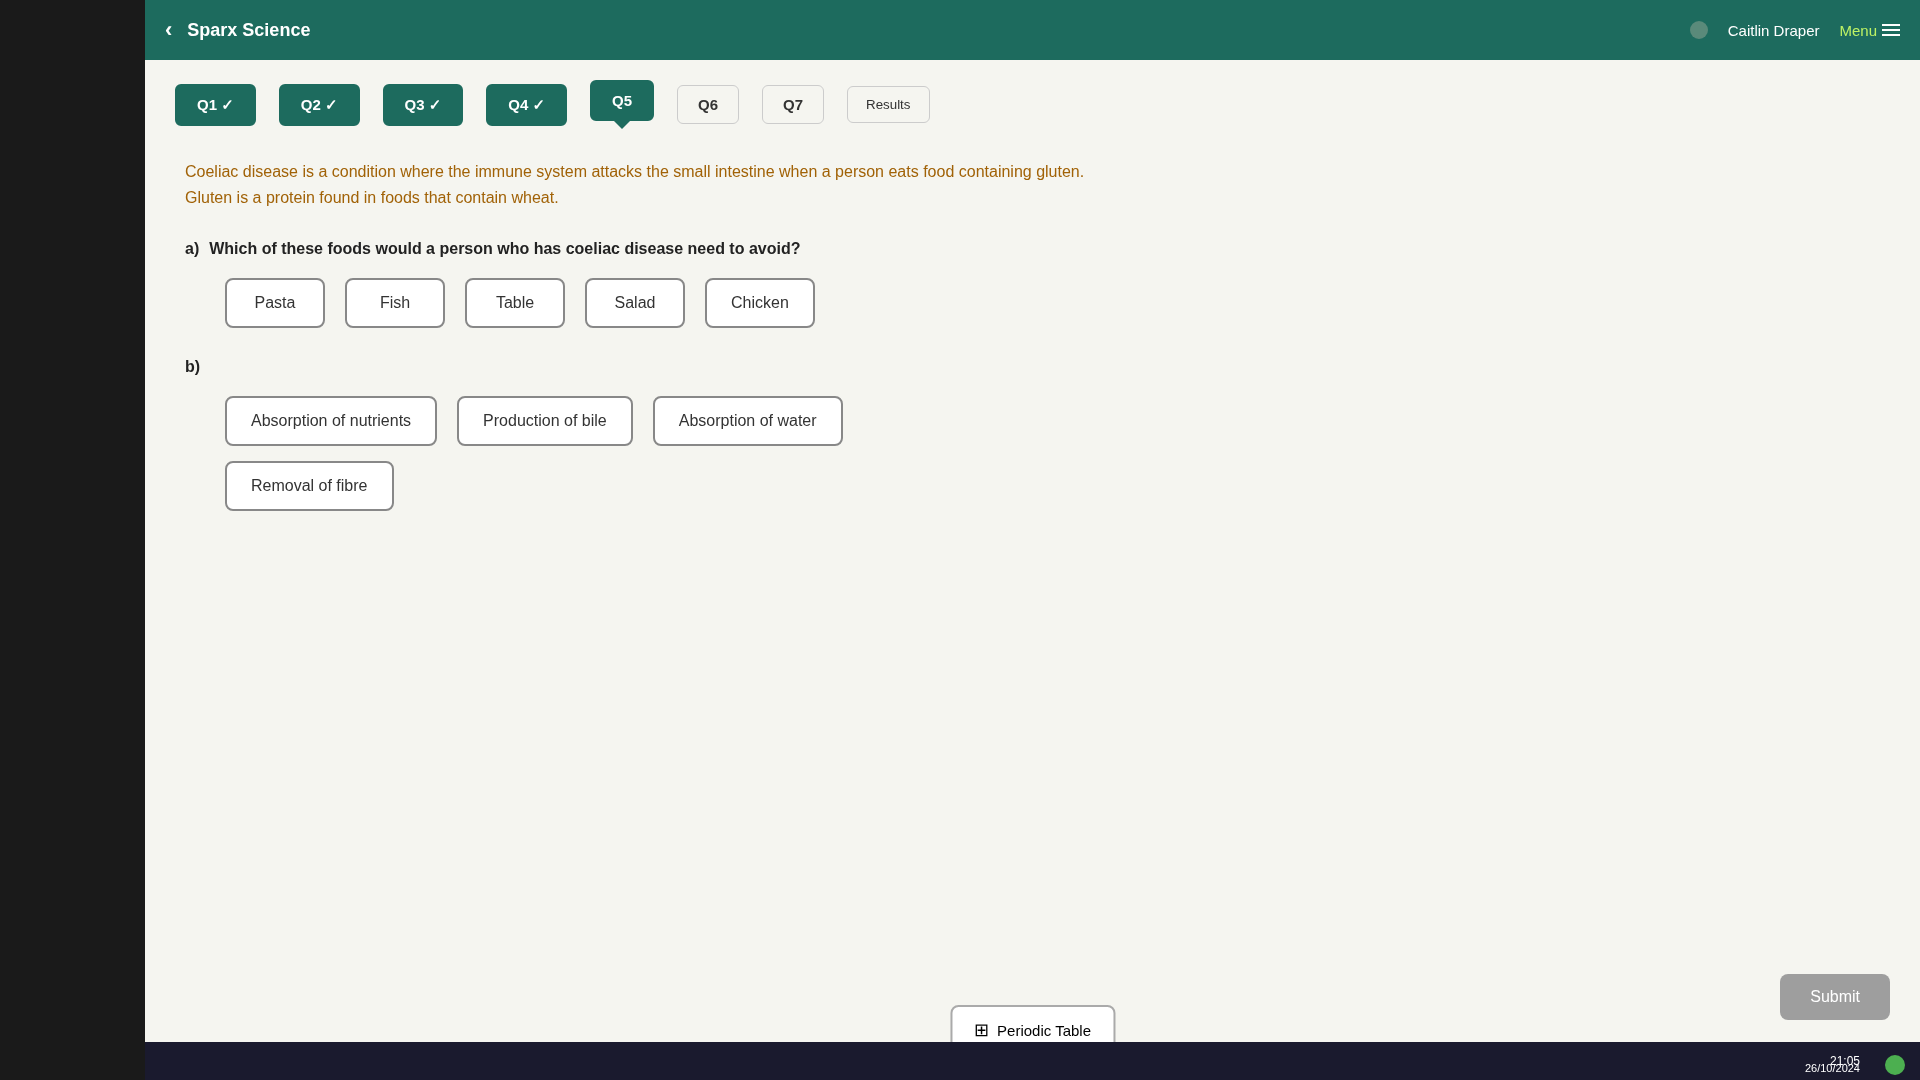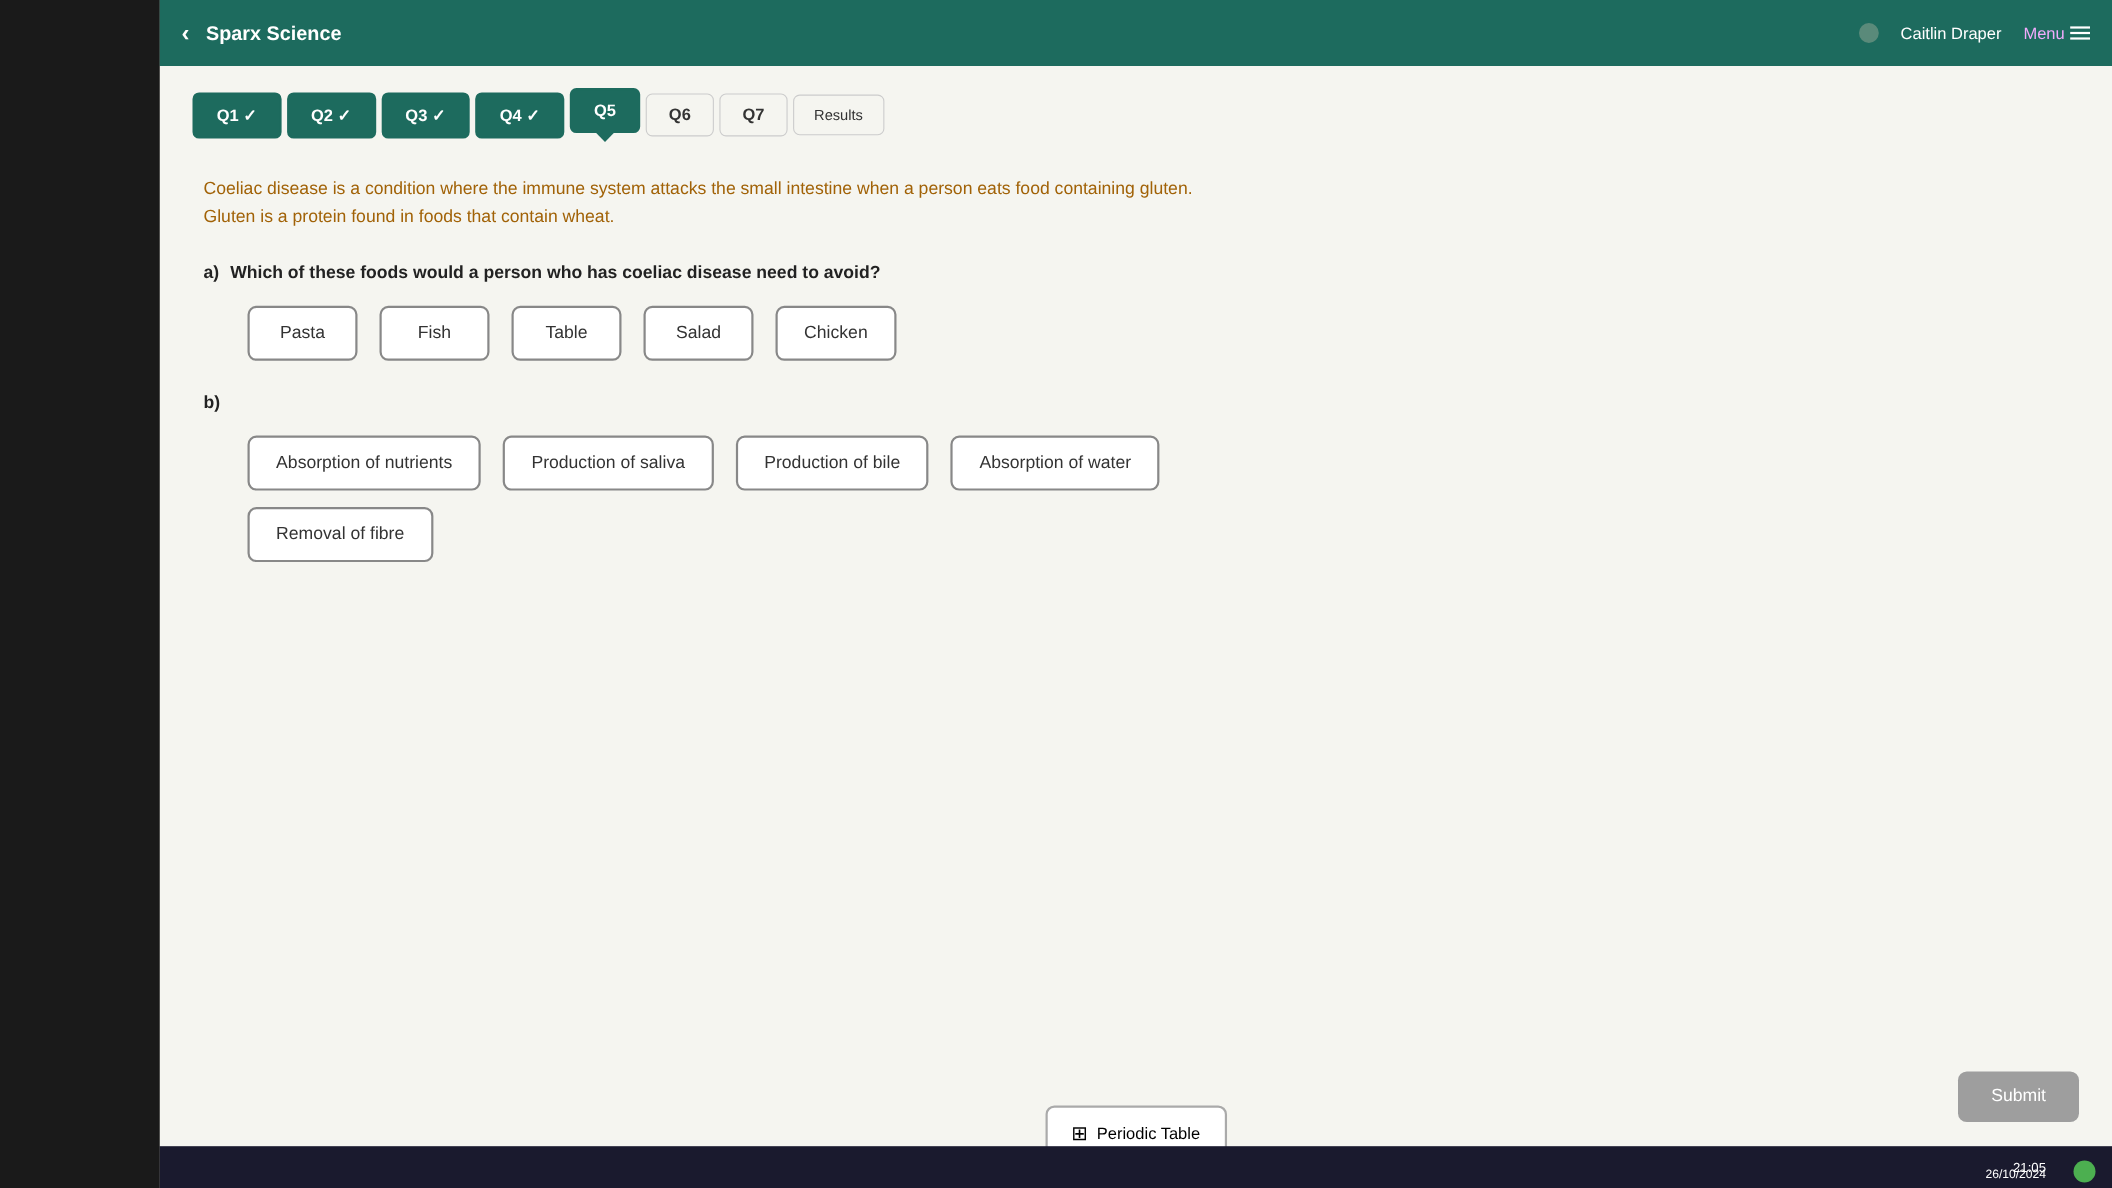--- a/index.html
+++ b/index.html
@@ -66,21 +66,21 @@
       background-color: #5a8a7a;
       border-radius: 50%;
     }
 
     .username {
       color: white;
       font-size: 15px;
     }
 
     .menu-btn {
-      color: #f0abfc;
+      color: #bef264;
       font-size: 15px;
       display: flex;
       align-items: center;
       gap: 5px;
       cursor: pointer;
       background: none;
       border: none;
     }
 
     .menu-lines {
@@ -92,21 +92,21 @@
     .menu-line {
       width: 18px;
       height: 2px;
       background: white;
     }
 
     .nav-tabs {
       display: flex;
       align-items: center;
       padding: 20px 30px;
-      gap: 5px;
+      gap: 23px;
     }
 
     .tab {
       padding: 10px 20px;
       border-radius: 6px;
       font-size: 15px;
       font-weight: bold;
       cursor: pointer;
       border: none;
       background: none;
@@ -319,21 +319,20 @@
         <button class="option-btn">Chicken</button>
       </div>
     </div>
 
     <div class="question">
       <div class="question-label">
         <span>b)</span>
       </div>
       <div class="options-row" style="margin-bottom: 15px;">
         <button class="option-btn">Absorption of nutrients</button>
-        <button class="option-btn">Production of saliva</button>
         <button class="option-btn">Production of bile</button>
         <button class="option-btn">Absorption of water</button>
       </div>
       <div class="options-row">
         <button class="option-btn">Removal of fibre</button>
       </div>
     </div>
   </div>
 
   <button class="submit-btn">Submit</button>

